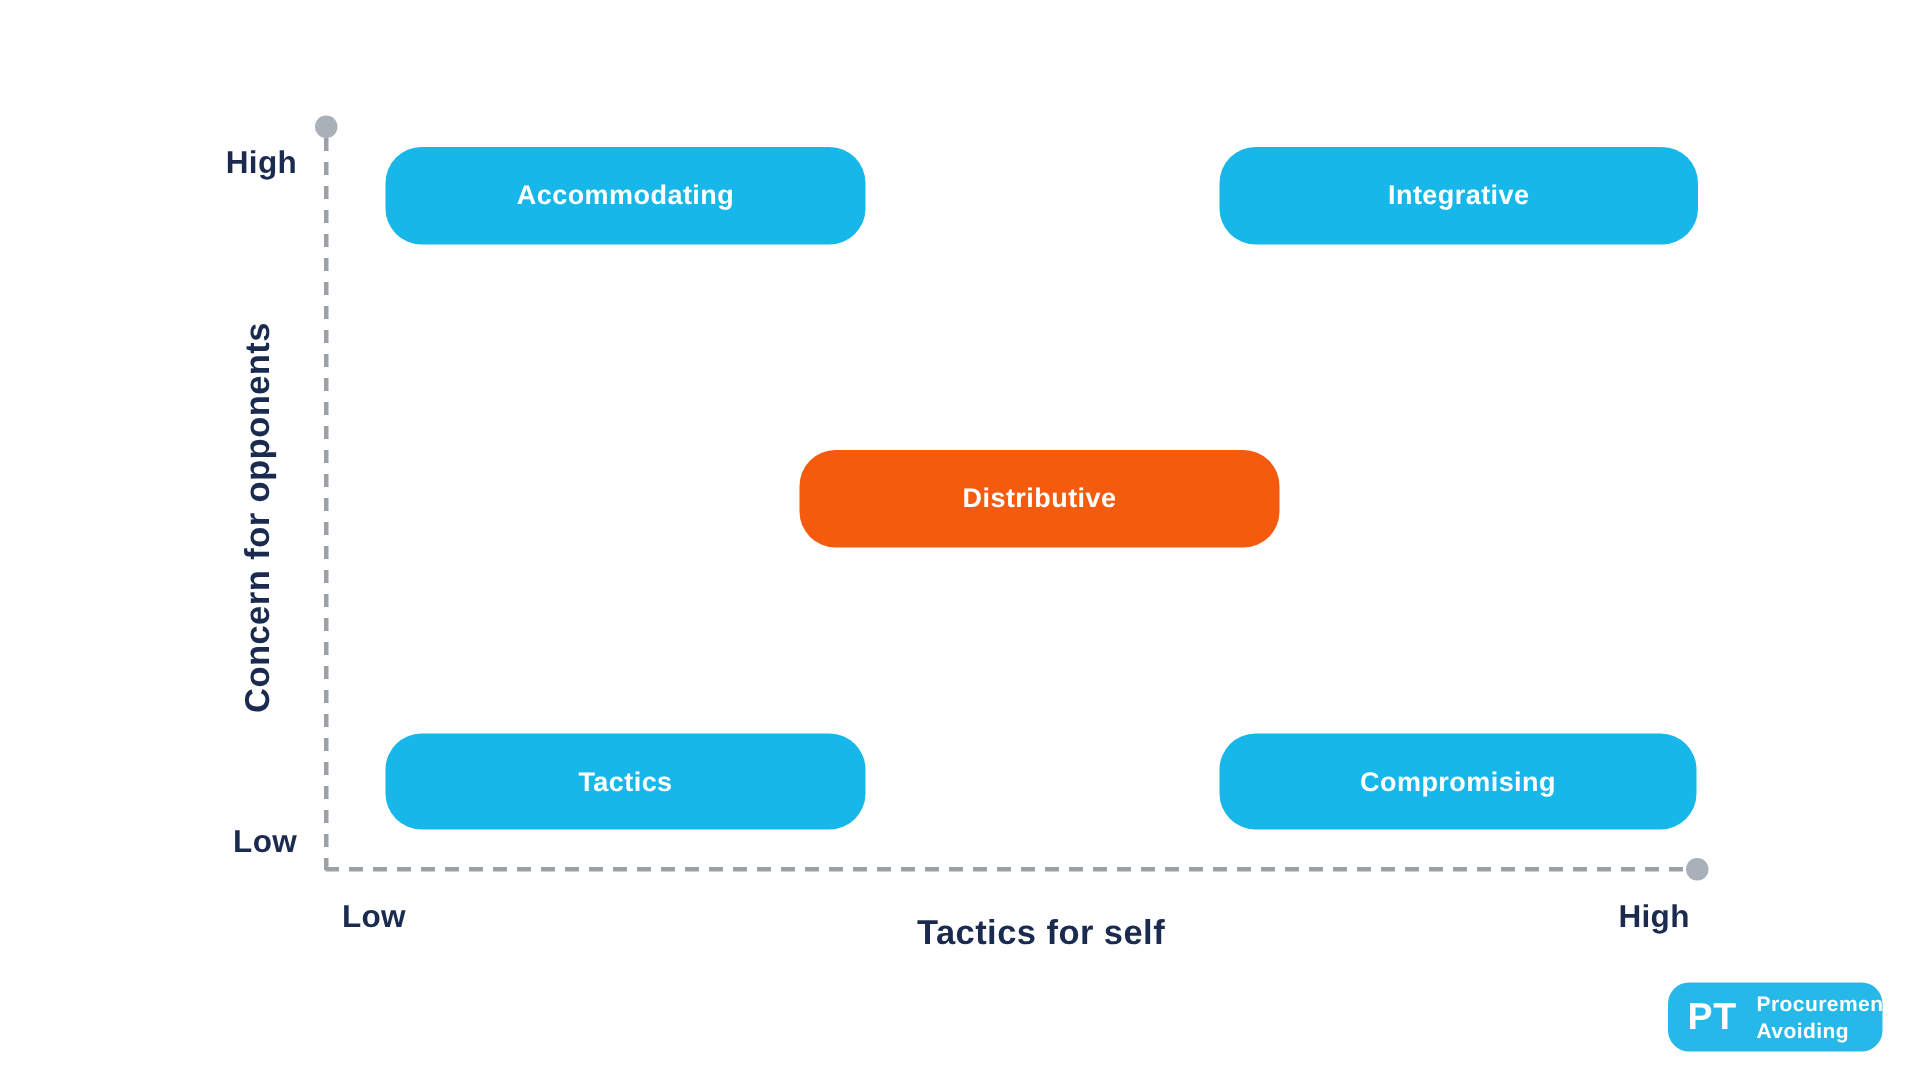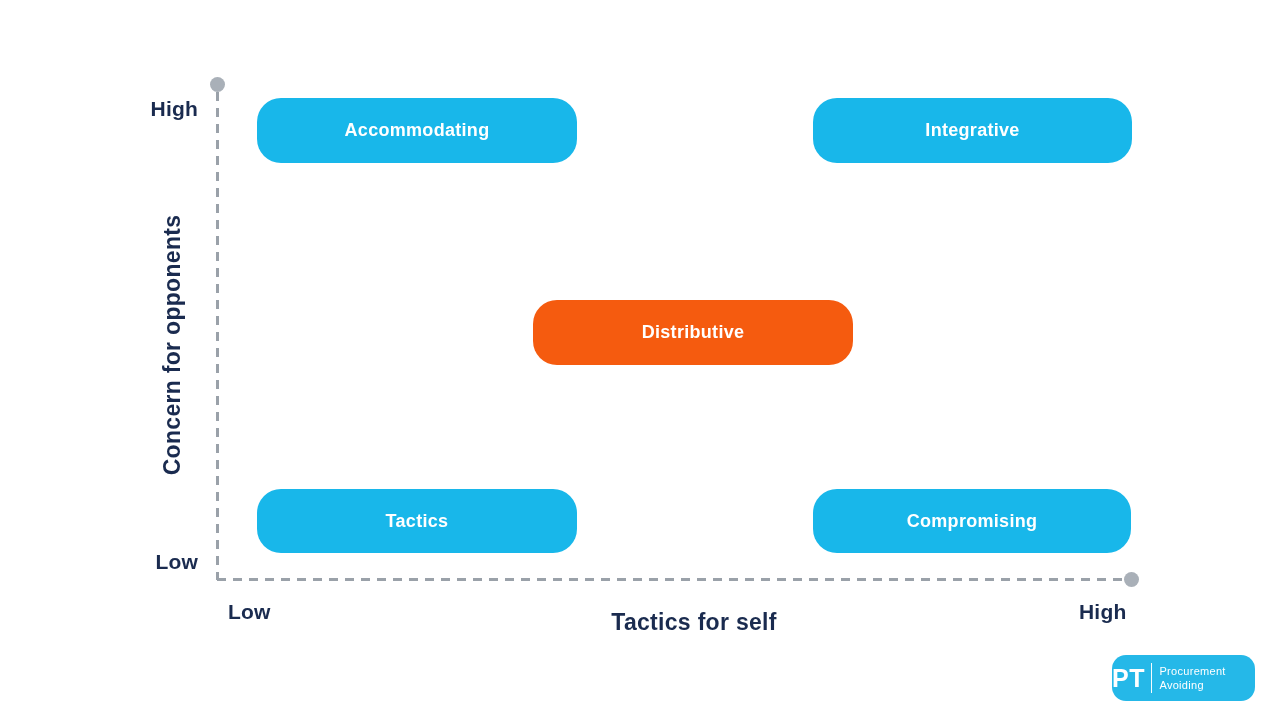--- a/index.html
+++ b/index.html
@@ -82,36 +82,37 @@
   .pill-avoiding      { left: 257px; top: 489px; width: 320px; height: 64px; }
   .pill-distributive  { left: 813px; top: 489px; width: 318px; height: 64px; }
 
   .logo {
     position: absolute;
     left: 1112px; top: 655px;
     width: 143px; height: 46px;
     border-radius: 14px;
     display: flex;
     align-items: center;
+    padding-left: 13px;
     color: #ffffff;
   }
   .logo-monogram {
     font-size: 25px;
     font-weight: 700;
     letter-spacing: 0.5px;
   }
   .logo-divider {
     width: 1.5px;
     height: 30px;
     background: rgba(255,255,255,0.95);
     margin: 0 7px 0 6px;
   }
   .logo-name {
-    font-size: 11px;
-    font-weight: 400;
+    font-size: 14px;
+    font-weight: 700;
     line-height: 1.3;
     letter-spacing: 0.3px;
   }
 </style>
 </head>
 <body>
 
 <div class="canvas">
 
   <div class="axis-v"></div>

